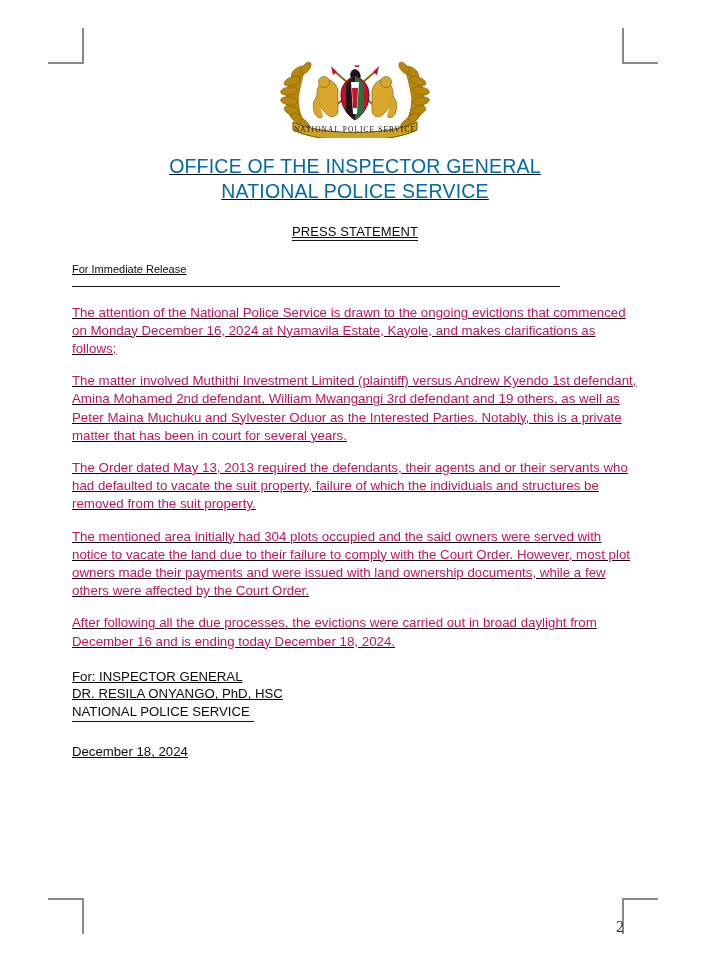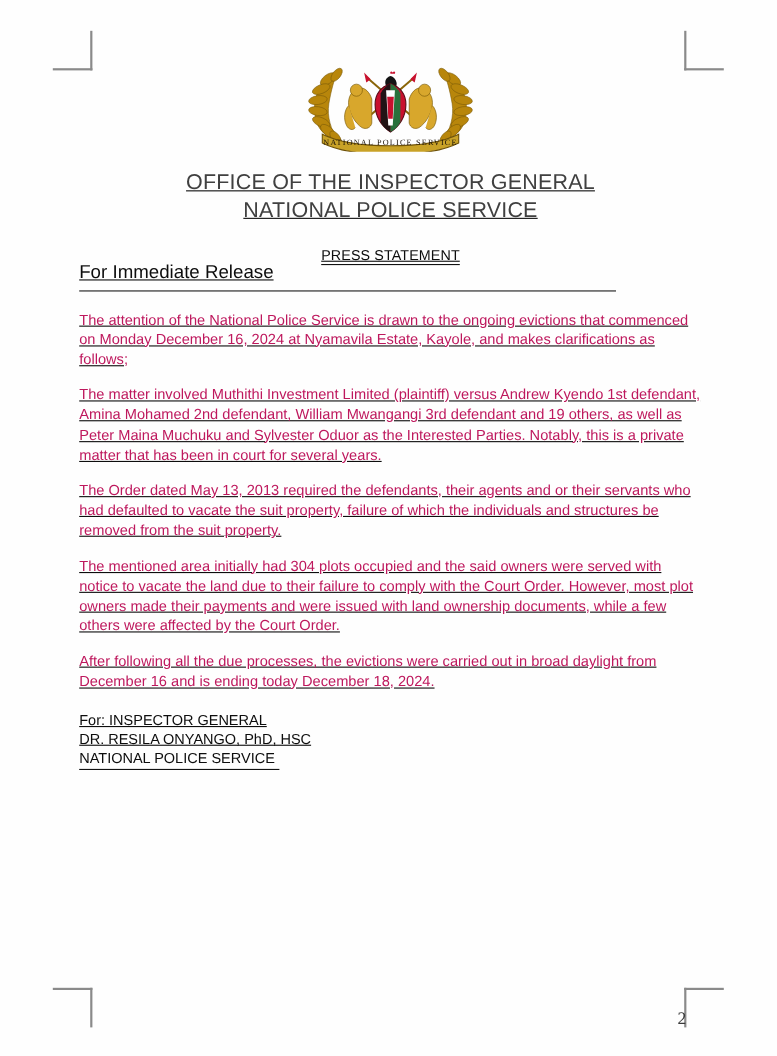--- a/index.html
+++ b/index.html
@@ -71,38 +71,39 @@
     margin-bottom: 16px;
   }
   .emblem { display: block; }
 
   
   .org-title {
     text-align: center;
     font-size: 19.5px;
     line-height: 25px;
     letter-spacing: 0.2px;
-    color: #404040;
+    color: #0369a1;
   }
   .org-title div { white-space: nowrap; }
 
   .doc-type {
     text-align: center;
     margin-top: 20px;
     font-size: 13px;
     letter-spacing: 0.1px;
   }
   .doc-type span {
     border-bottom: 1.6px solid #111;
     padding-bottom: 1px;
   }
 
   
   .release {
-    font-size: 17px;
+    margin-top: 22px;
+    font-size: 11px;
     line-height: 17.5px;
   }
 
   
   .subject {
     margin-top: 32px;
     font-size: 13.2px;
     letter-spacing: 0.05px;
     white-space: nowrap;
   }
@@ -254,18 +255,19 @@
       <p>The mentioned area initially had 304 plots occupied and the said owners were served with notice to vacate the land due to their failure to comply with the Court Order. However, most plot owners made their payments and were issued with land ownership documents, while a few others were affected by the Court Order.</p>
       <p>After following all the due processes, the evictions were carried out in broad daylight from December 16 and is ending today December 18, 2024.</p>
     </div>
 
     <div class="signature">
       <div>For: INSPECTOR GENERAL</div>
       <div>DR. RESILA ONYANGO, PhD, HSC</div>
       <div><span class="u">NATIONAL POLICE SERVICE</span></div>
     </div>
 
+    <div class="sign-date">December 18, 2024</div>
 
   </div>
 
   <div class="page-number">2</div>
 
 </div>
 
 </body></html>

